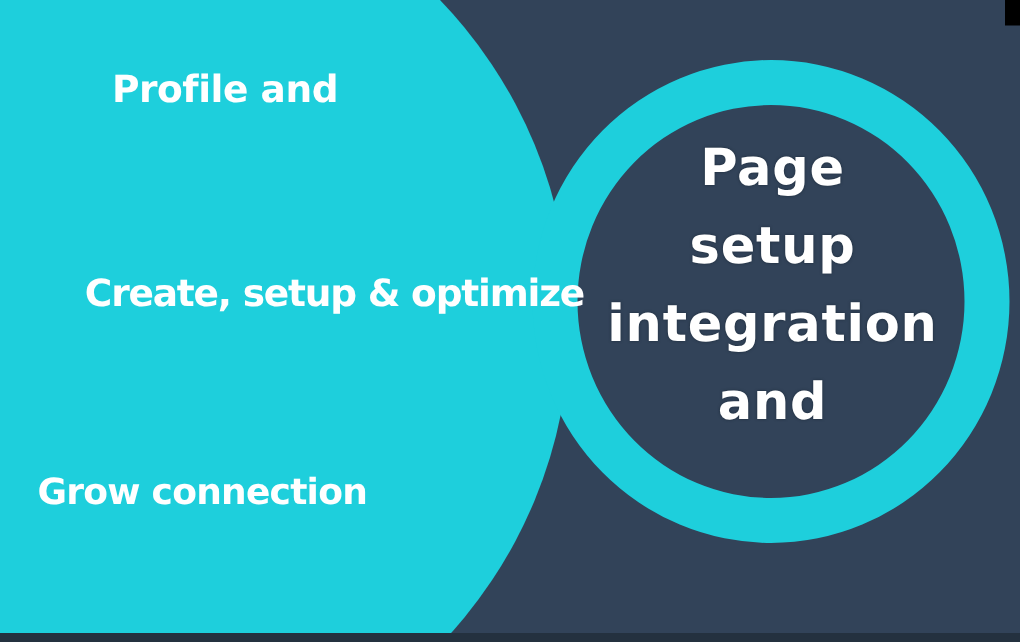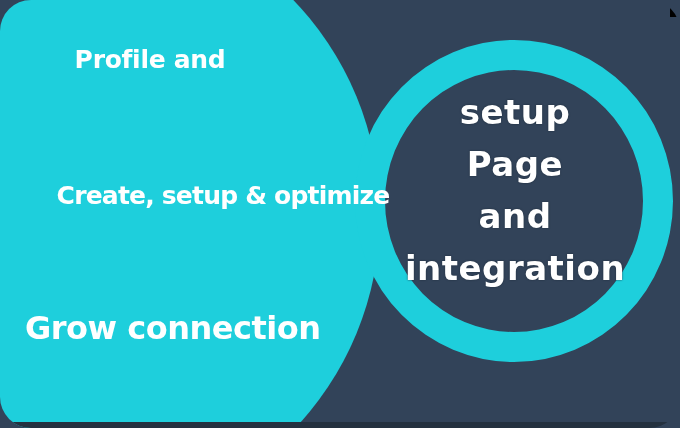--- a/index.html
+++ b/index.html
@@ -1,21 +1,21 @@
 <!DOCTYPE html>
 <html><head>
   <meta charset="utf-8">
   <style>
     html, body { margin: 0; padding: 0; }
     body {
       width: 680px; height: 428px; overflow: hidden; position: relative;
       background: #324359;
       font-family: "DejaVu Sans", sans-serif;
     }
-    .stage { position: absolute; inset: 0; overflow: hidden; border-radius: 31px; }
+    .stage { position: absolute; inset: 0; overflow: hidden; }
     .big-circle {
       position: absolute;
       width: 620px; height: 620px; border-radius: 50%;
       left: -240px; top: -95px;
     }
     .ring {
       position: absolute; box-sizing: border-box;
       width: 318px; height: 322px; border-radius: 50%;
       left: 355px; top: 40px;
       border-style: solid; border-width: 30px;
@@ -27,21 +27,21 @@
       position: absolute; left: 0; right: 0; bottom: 0; height: 6px;
     }
     .label {
       position: absolute; color: #ffffff; font-weight: bold;
       text-align: center; white-space: nowrap;
       font-family: "DejaVu Sans", sans-serif;
       letter-spacing: -0.3px;
     }
     .l1 { left: 0; width: 300px; top: 44px; font-size: 25px; line-height: 32px; }
     .l2 { left: 0; width: 386px; top: 175px; font-size: 25px; line-height: 41px; letter-spacing: -0.8px; padding-left: 30px; }
-    .l3 { left: 25px; top: 313px; font-size: 32px; line-height: 30px; text-align: left; letter-spacing: -0.5px; }
+    .l3 { left: 25px; top: 313px; font-size: 24px; line-height: 30px; text-align: left; letter-spacing: -0.5px; }
     .ring-text {
       position: absolute; left: 385px; width: 260px; top: 86px;
       color: #ffffff; text-align: center;
       font-family: "DejaVu Sans", sans-serif; font-weight: bold;
       font-size: 34px; line-height: 52px; letter-spacing: 0.5px;
       text-shadow: 0 0 2px #1d2b3a;
     }
     .ring-text span { display: block; }
   </style>
 </head>
@@ -57,21 +57,21 @@
 
   <div class="label l2">
     <div>Create, setup &amp; optimize</div>
   </div>
 
   <div class="label l3">
     <div>Grow connection</div>
   </div>
 
   <div class="ring-text">
+    <span>Page</span>
     <span>setup</span>
-    <span>Page</span>
+    <span>integration</span>
     <span>and</span>
-    <span>integration</span>
   </div>
 
   <div class="corner-block" style="background: rgb(0, 0, 0);"></div>
   <div class="bottom-strip" style="background: rgb(36, 49, 63);"></div>
 </div>
 
 </body></html>

